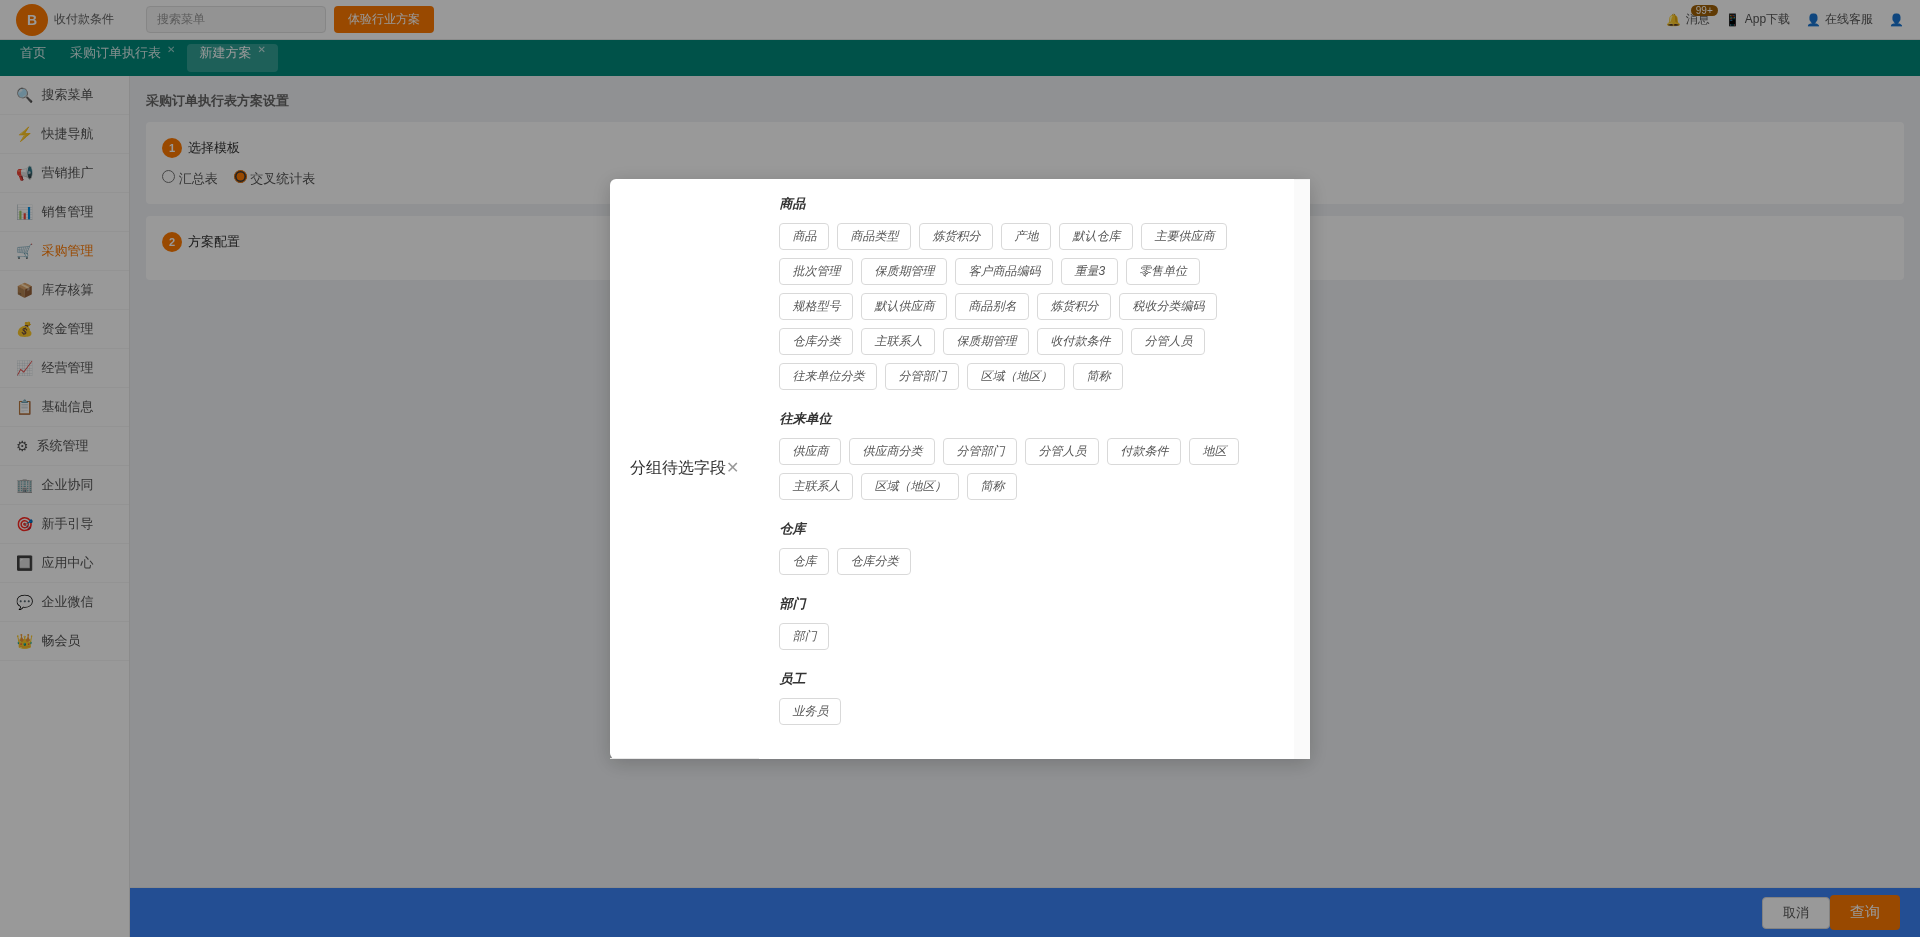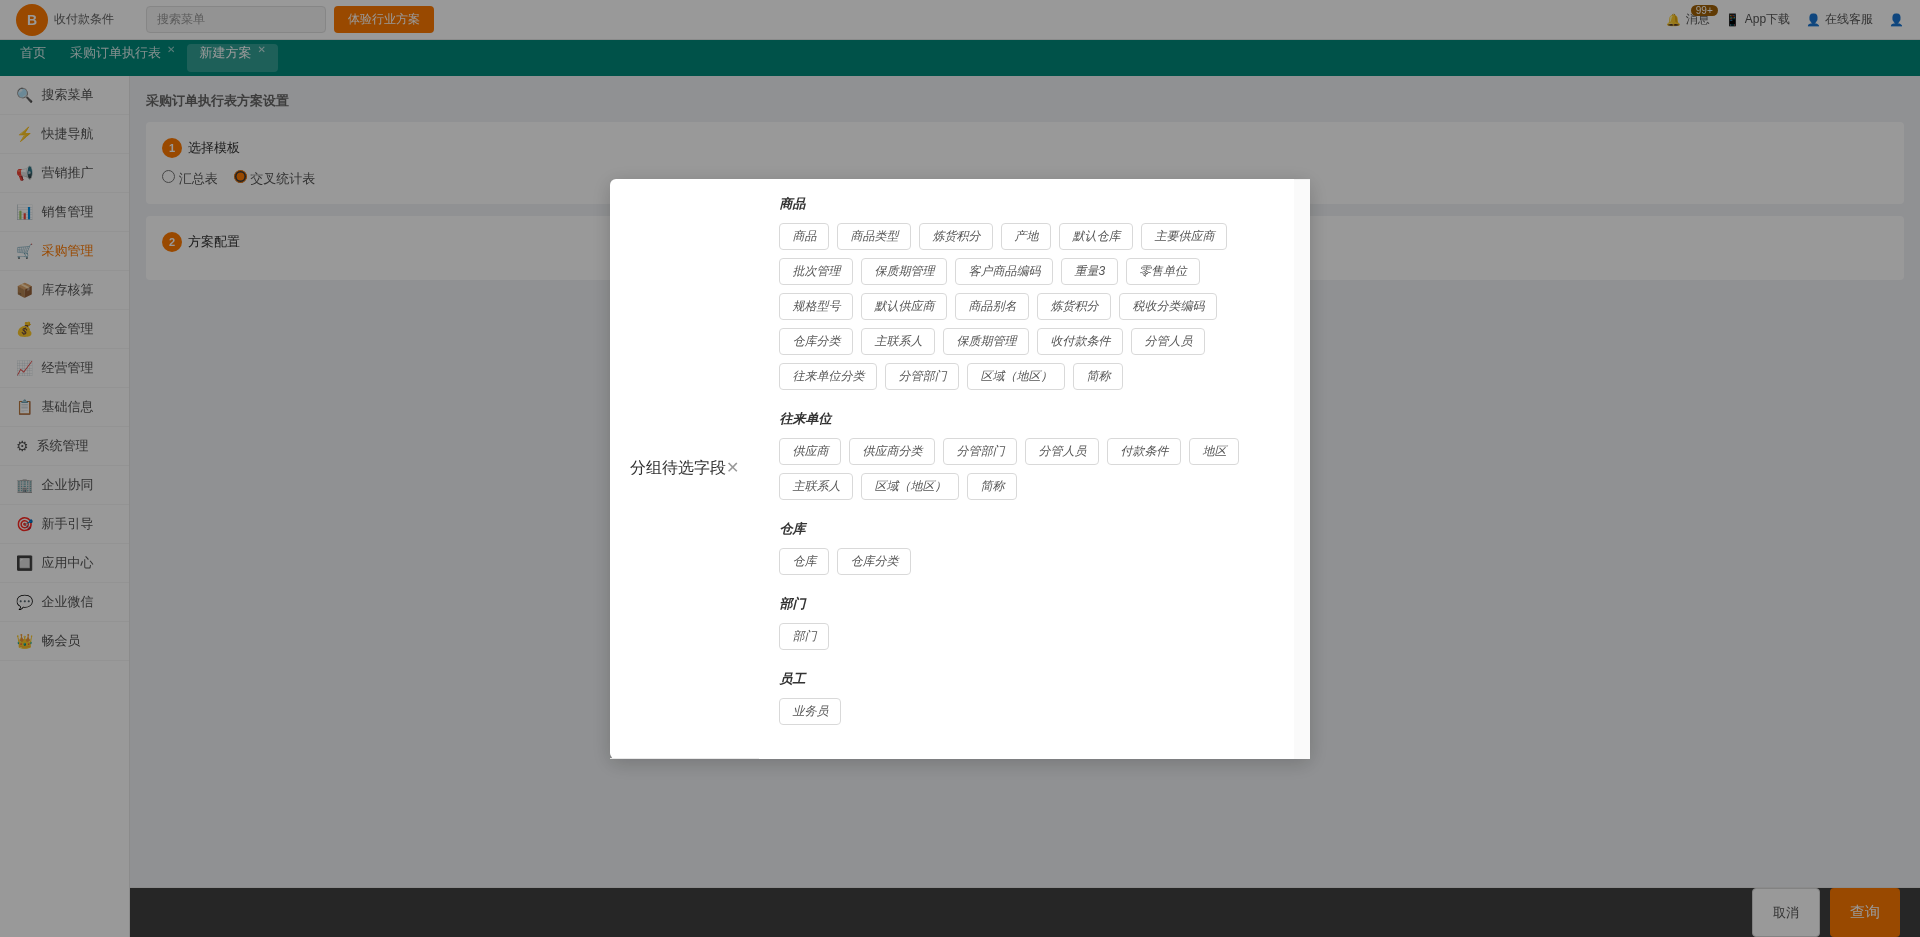--- a/index.html
+++ b/index.html
@@ -194,26 +194,27 @@
     
     .modal-body::-webkit-scrollbar { width: 6px; }
     .modal-body::-webkit-scrollbar-track { background: #f5f5f5; }
     .modal-body::-webkit-scrollbar-thumb { background: #ccc; border-radius: 3px; }
 
     
     .bottom-bar {
       position: fixed;
       bottom: 0; left: 0; right: 0;
       height: 50px;
-      background: #404040;
+      background: #3b82f6;
       border-top: 1px solid #e8e8e8;
       display: flex;
+      align-items: center;
       justify-content: flex-end;
       padding: 0 20px;
-      gap: 10px;
+      gap: 0;
       z-index: 50;
     }
     .btn-cancel {
       border: 1px solid #d9d9d9;
       background: #fff;
       border-radius: 4px;
       padding: 6px 20px;
       font-size: 13px;
       cursor: pointer;
       color: #555;

